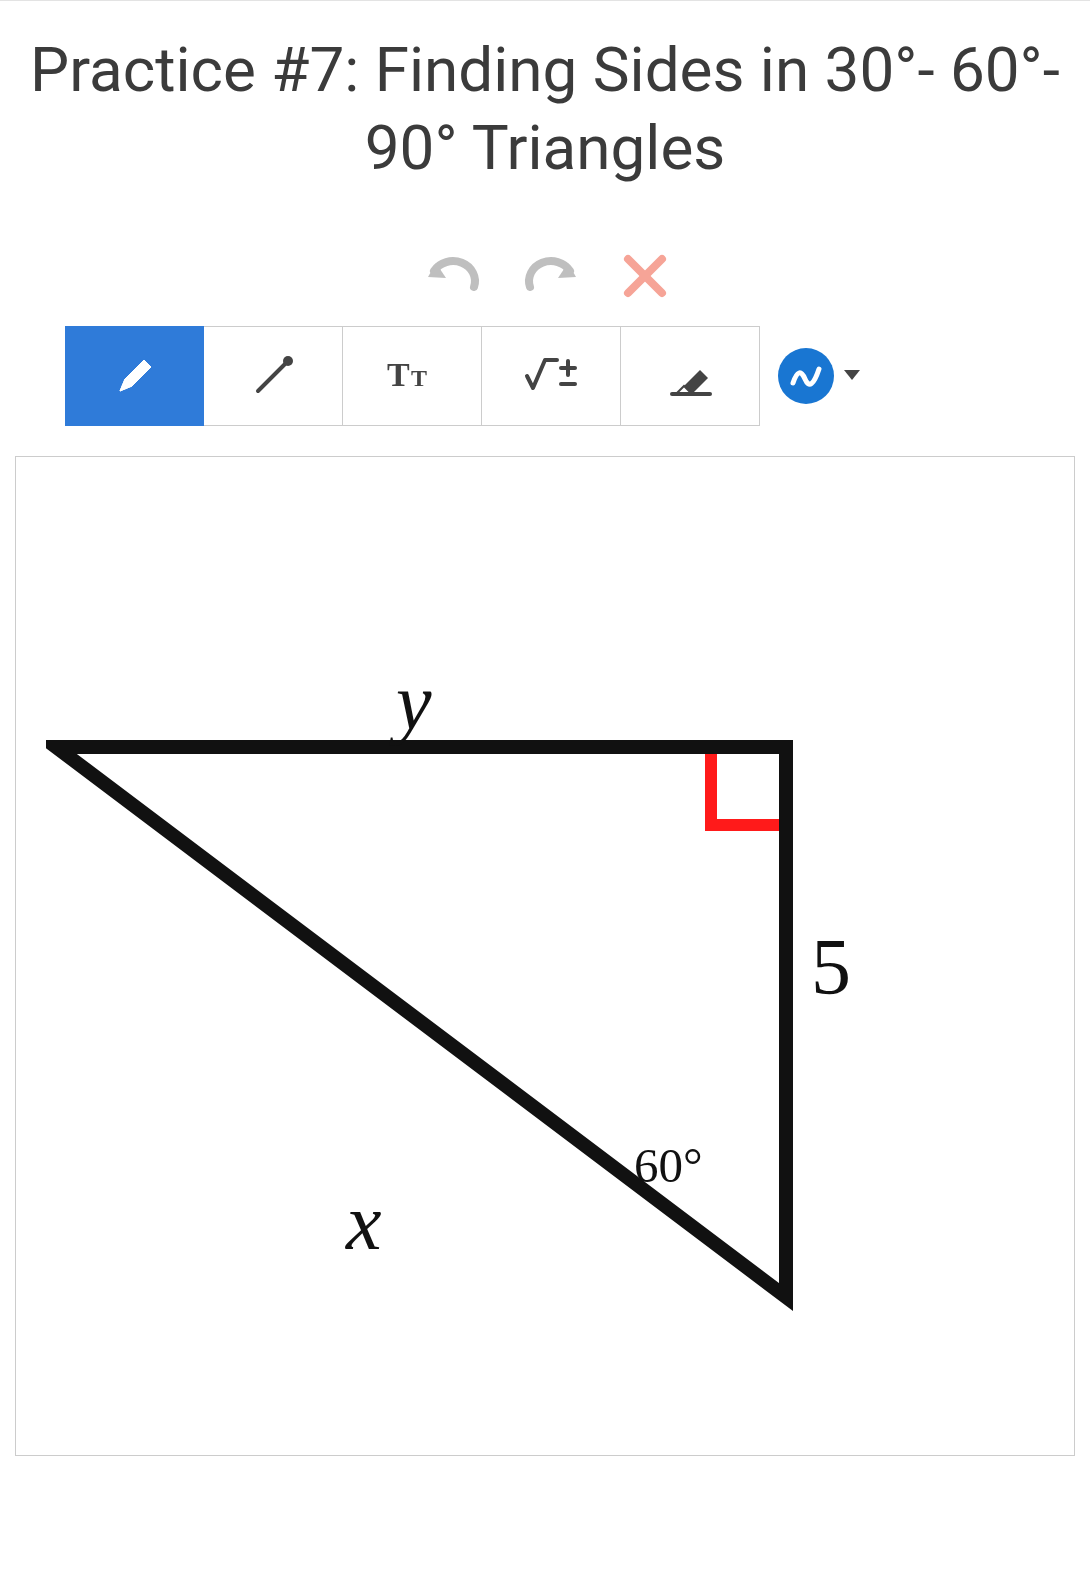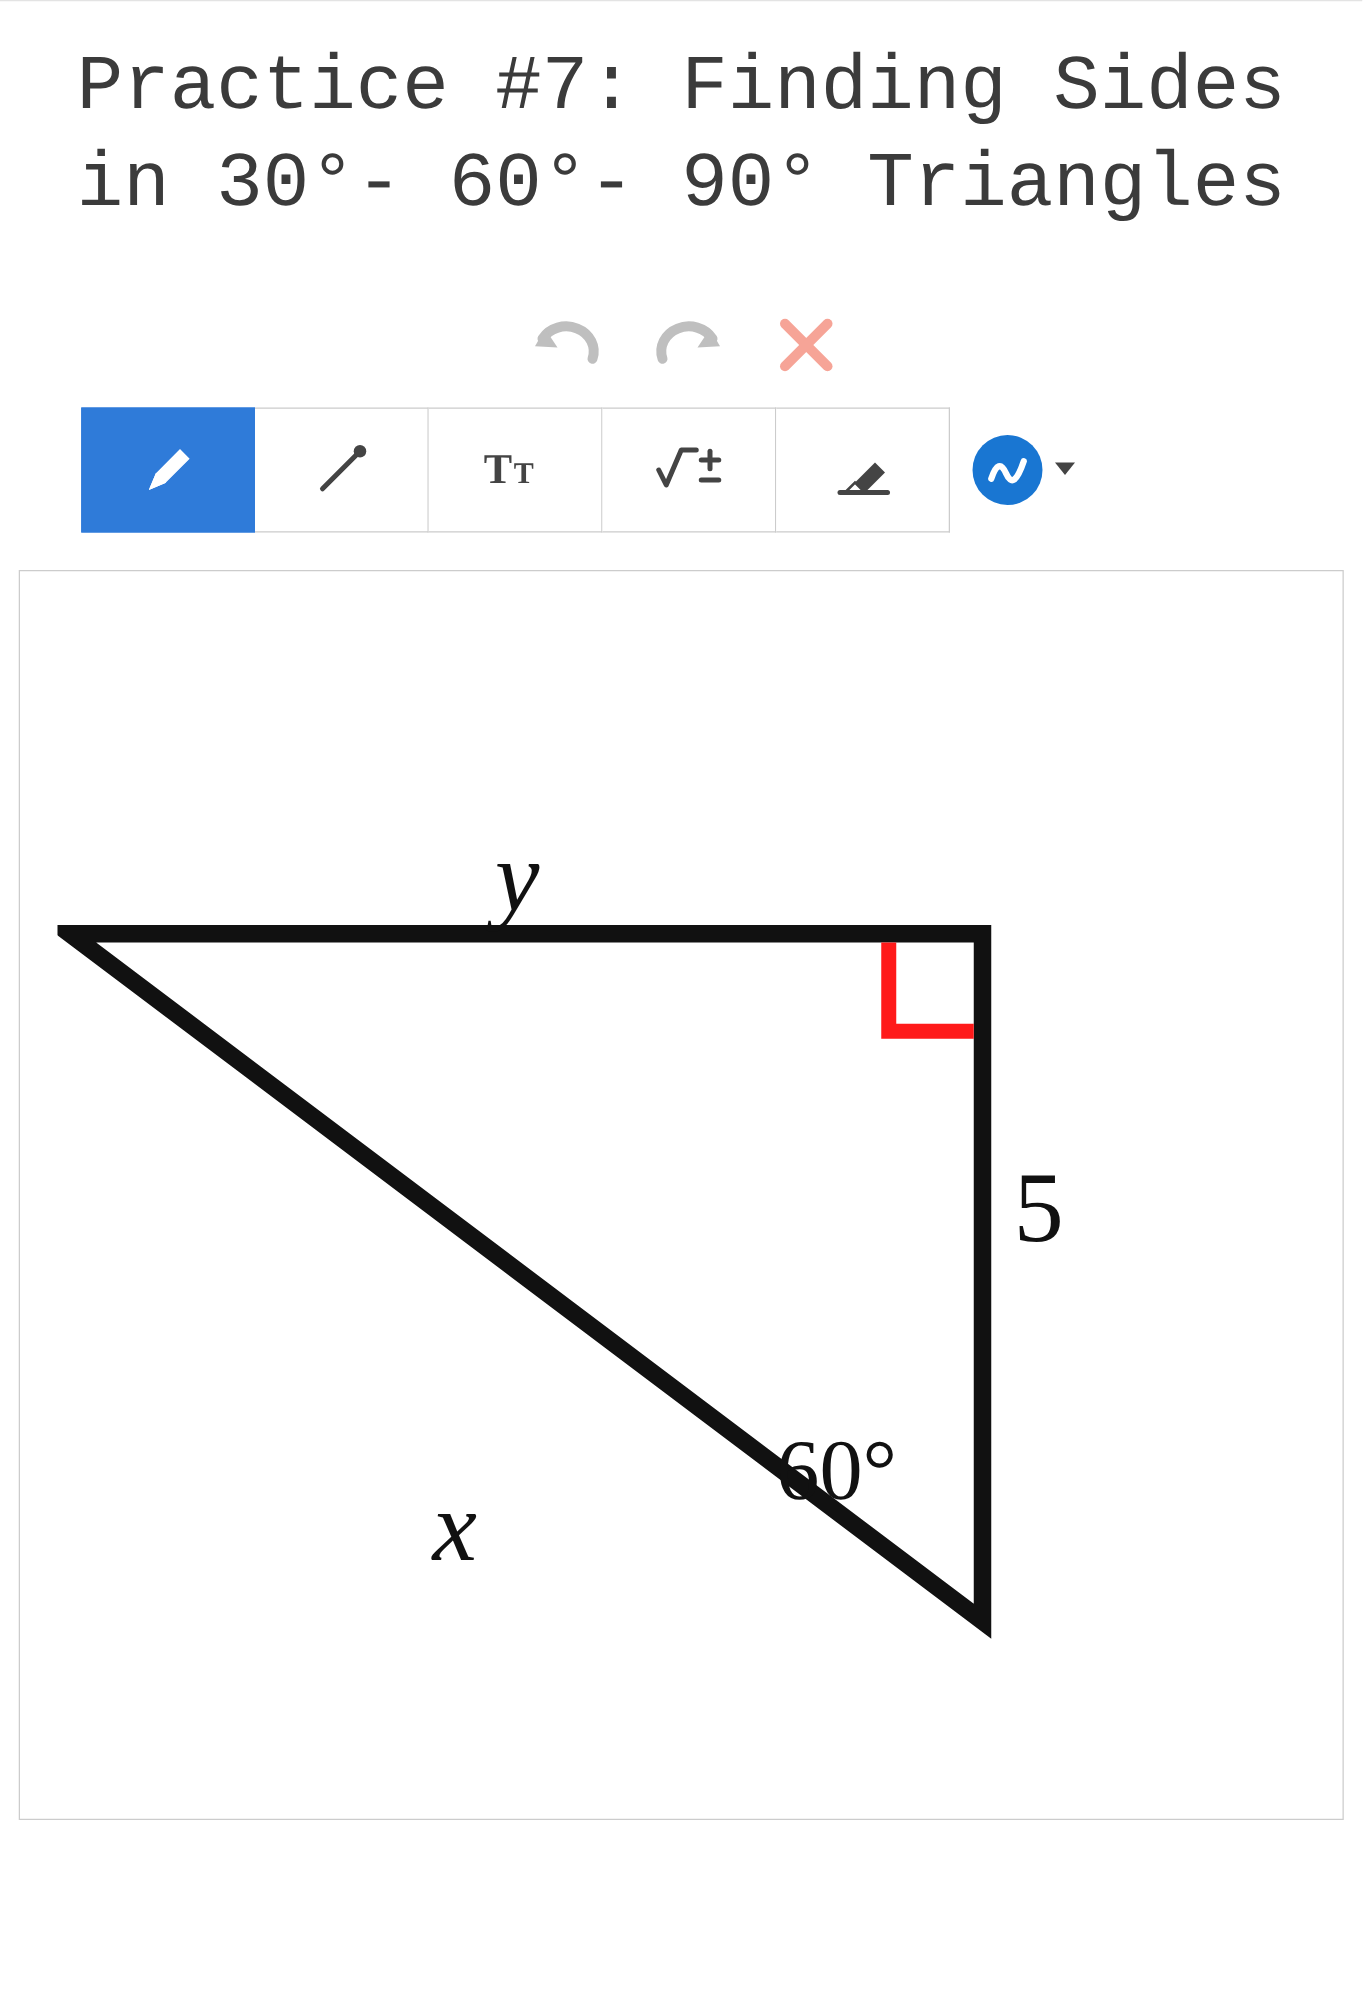--- a/index.html
+++ b/index.html
@@ -15,21 +15,20 @@
     border-top: 1px solid #e3e3e3;
     padding: 30px 15px 0 15px;
   }
   .title {
     text-align: center;
     font-size: 62px;
     font-weight: 400;
     color: #3b3b3b;
     line-height: 1.25;
     margin: 0 0 30px 0;
-    font-family: Liberation Mono, monospace;
   }
   .hint-btn {
     display: inline-block;
     background: #a11a6b;
     color: #fff;
     font-size: 42px;
     font-weight: 400;
     padding: 14px 36px;
     border: none;
     border-radius: 6px;
@@ -102,21 +101,21 @@
   }
   .label {
     position: absolute;
     font-family: "Times New Roman", Times, serif;
     font-style: italic;
     color: #111;
   }
   .label-y { left: 350px; top: 0px; font-size: 80px; }
   .label-5 { left: 765px; top: 265px; font-size: 80px; font-style: normal;}
   .label-x { left: 300px; top: 520px; font-size: 80px; }
-  .label-60 { left: 575px; top: 480px; font-size: 69px; font-style: normal;}
+  .label-60 { left: 588px; top: 480px; font-size: 49px; font-style: normal;}
 </style>
 </head>
 <body>
 
 <div class="page">
 
   <h1 class="title">Practice #7: Finding Sides in 30°- 60°- 90° Triangles</h1>
 
 
   <div class="action-row">

